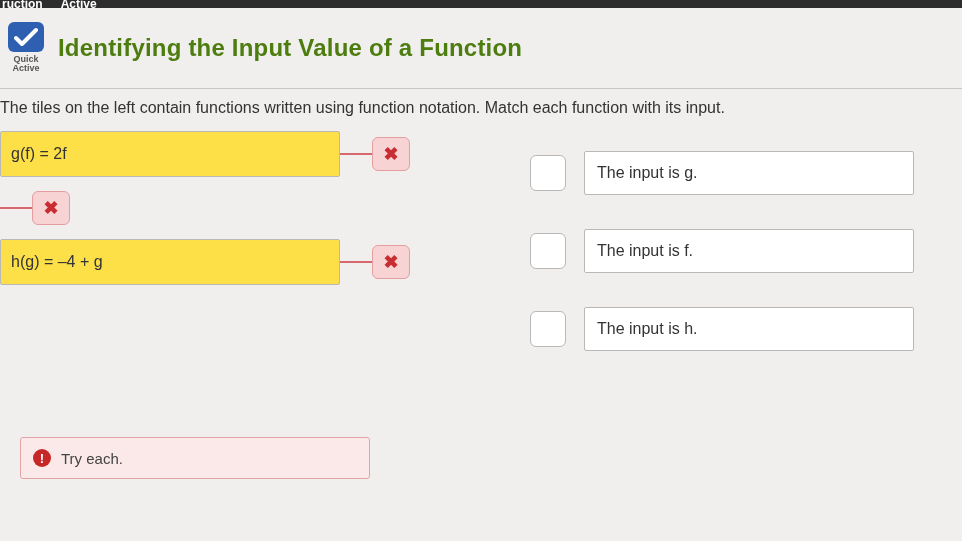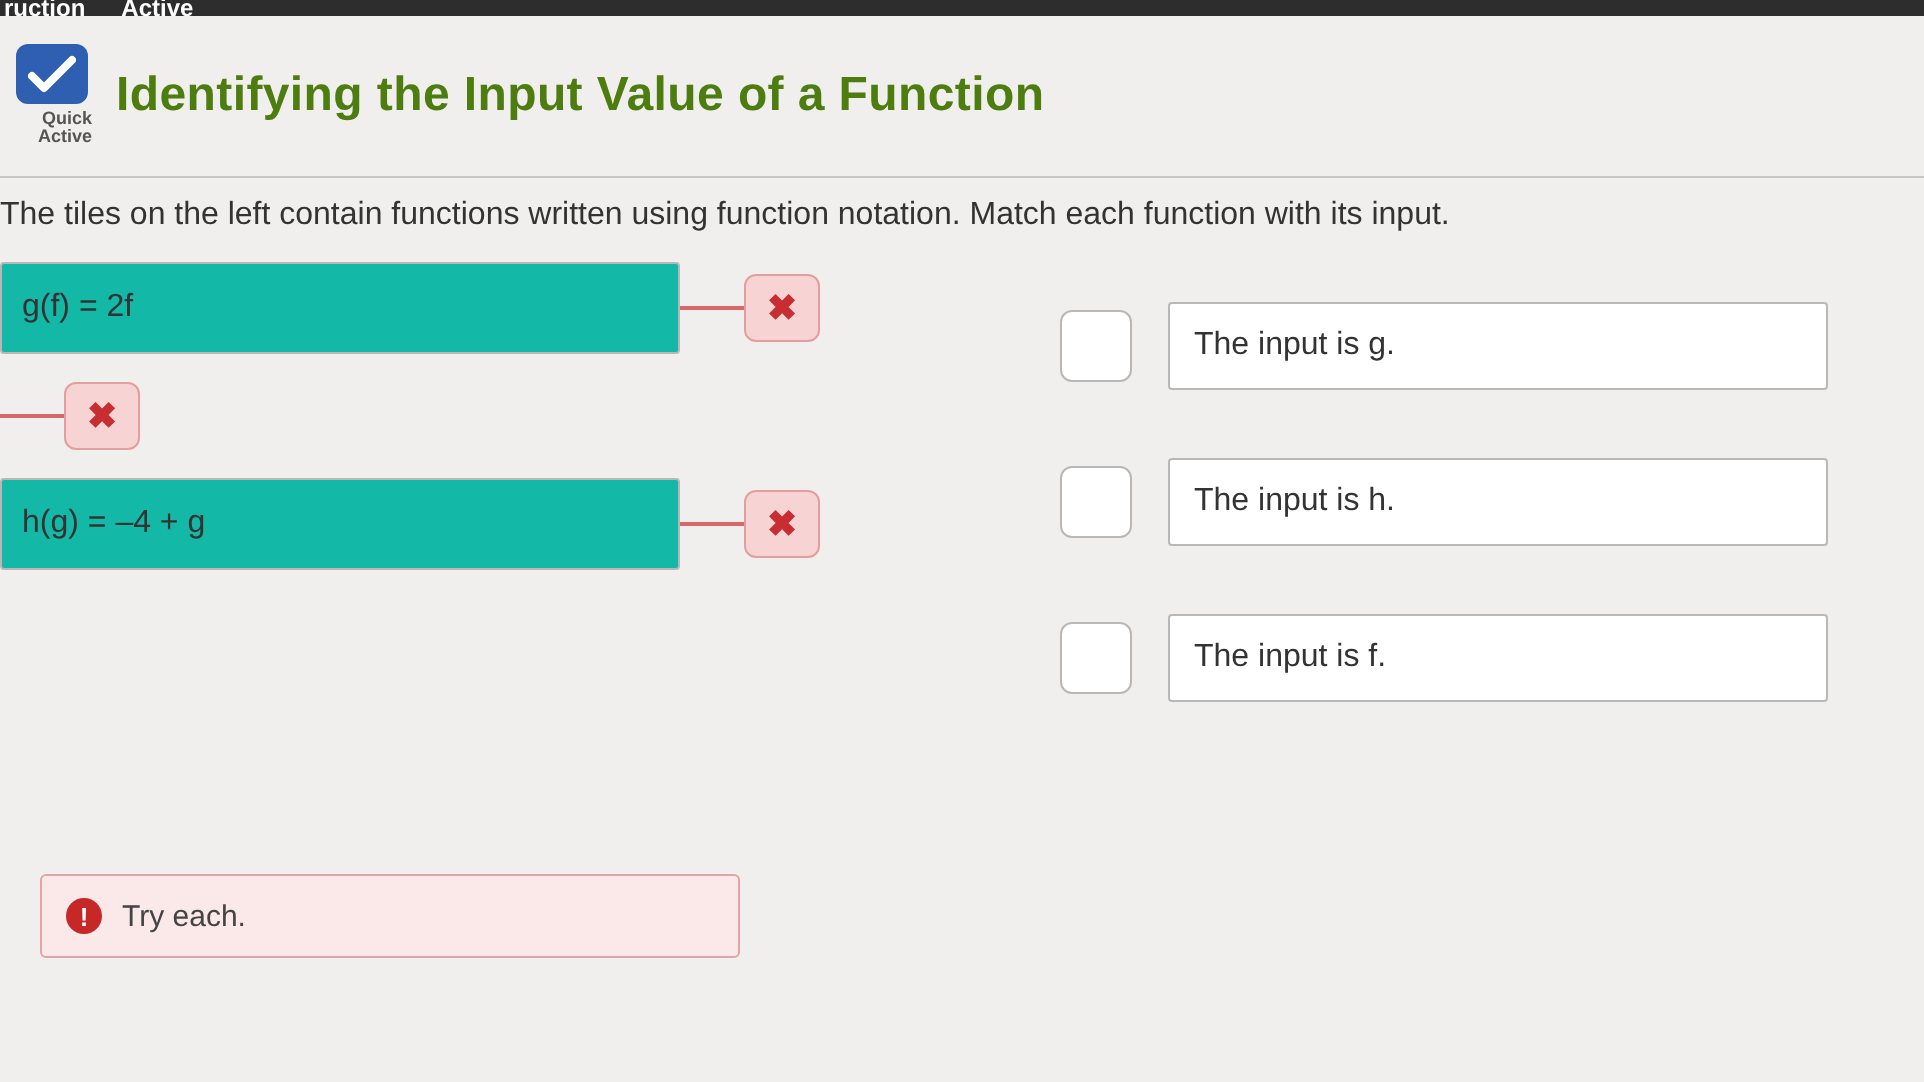--- a/index.html
+++ b/index.html
@@ -36,21 +36,21 @@
   .qc-icon {
     width: 36px; height: 30px;
     background: #2f5fb1;
     border-radius: 6px;
     display: flex;
     align-items: center;
     justify-content: center;
     margin: 0 auto 3px;
   }
   .qc-icon svg { width: 24px; height: 20px; }
-  .qc-caption { font-size: 9px; color: #555; line-height: 1.05; font-weight: bold; text-align: right; }
+  .qc-caption { font-size: 9px; color: #555; line-height: 1.05; font-weight: bold; }
   .lesson-title {
     color: #4d7c0f;
     font-size: 24px;
     font-weight: bold;
     letter-spacing: 0.2px;
   }
   hr.divider {
     border: none;
     border-top: 1px solid #c9c7c4;
     margin: 0;
@@ -78,21 +78,21 @@
 
   .func-row {
     display: flex;
     align-items: center;
     position: relative;
   }
   .tile {
     width: 340px;
     height: 46px;
     border: 1px solid #b9b8b6;
-    background: #14b8a6;
+    background: #fde047;
     display: flex;
     align-items: center;
     padding: 0 10px;
     font-size: 16px;
     color: #333;
     border-radius: 2px;
     cursor: move;
   }
   .connector {
     width: 32px;
@@ -211,25 +211,25 @@
       </div>
     </div>
 
     <div class="right-col">
       <div class="ans-row">
         <div class="drop-slot"></div>
         <div class="ans-tile">The input is g.</div>
       </div>
       <div class="ans-row">
         <div class="drop-slot"></div>
-        <div class="ans-tile">The input is h.</div>
+        <div class="ans-tile">The input is f.</div>
       </div>
       <div class="ans-row">
         <div class="drop-slot"></div>
-        <div class="ans-tile">The input is f.</div>
+        <div class="ans-tile">The input is h.</div>
       </div>
     </div>
 
   </div>
 </div>
 
 <div class="try-again">
   <div class="alert-icon">!</div>
   <span>Try each.</span>
 </div>

